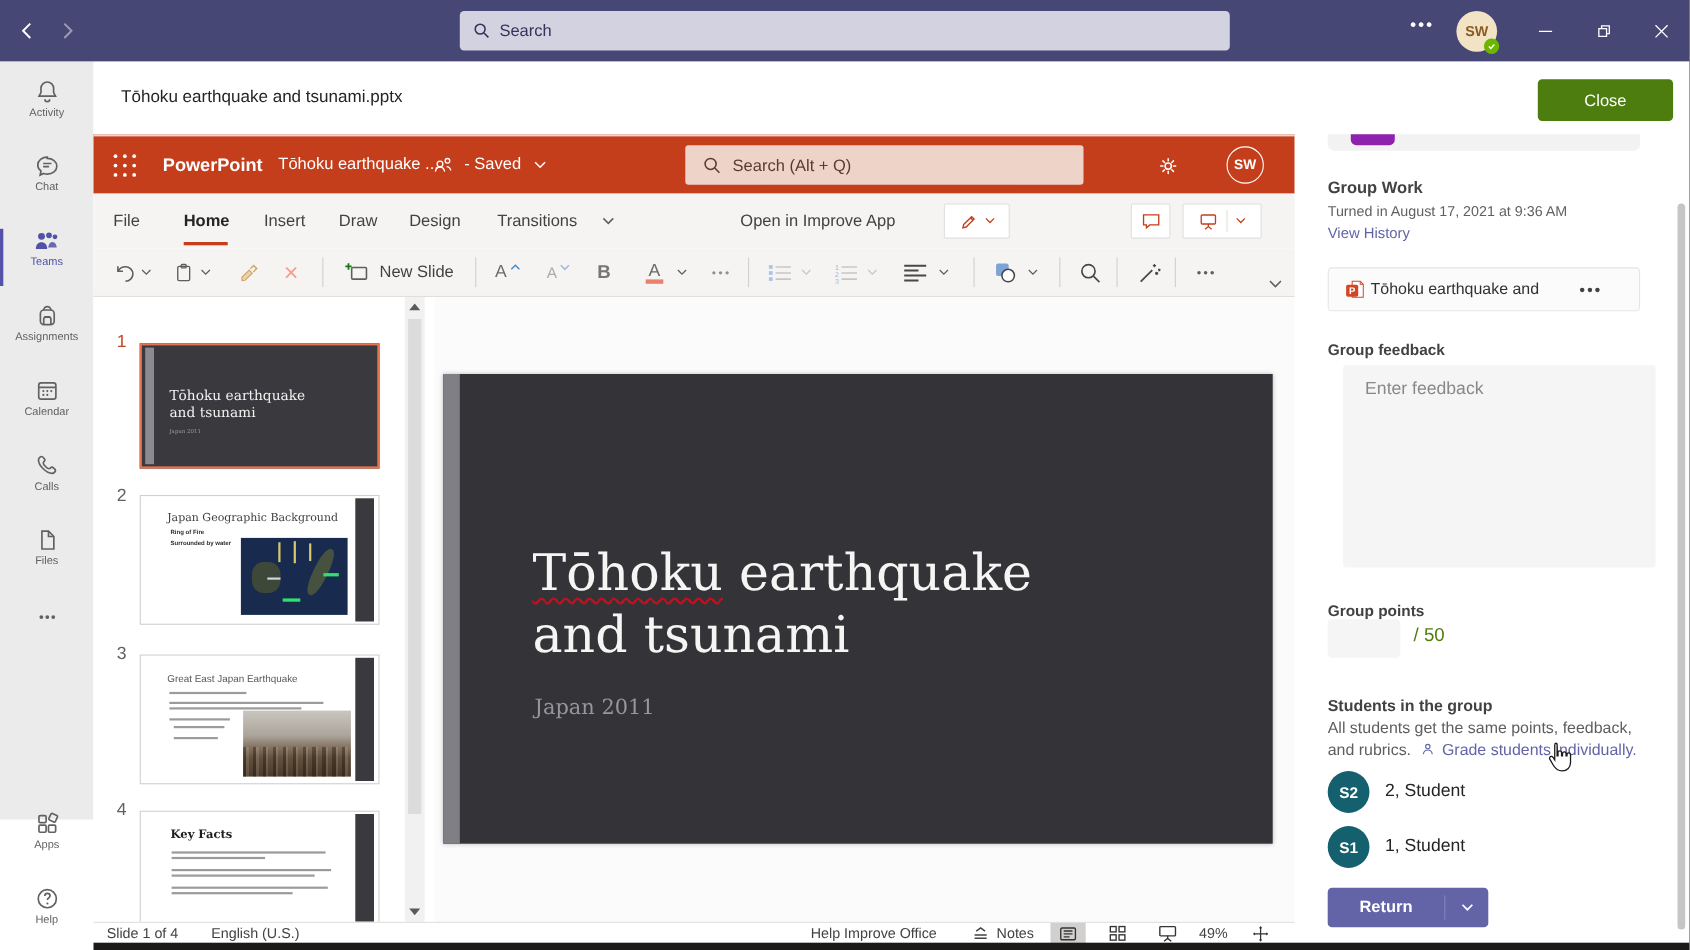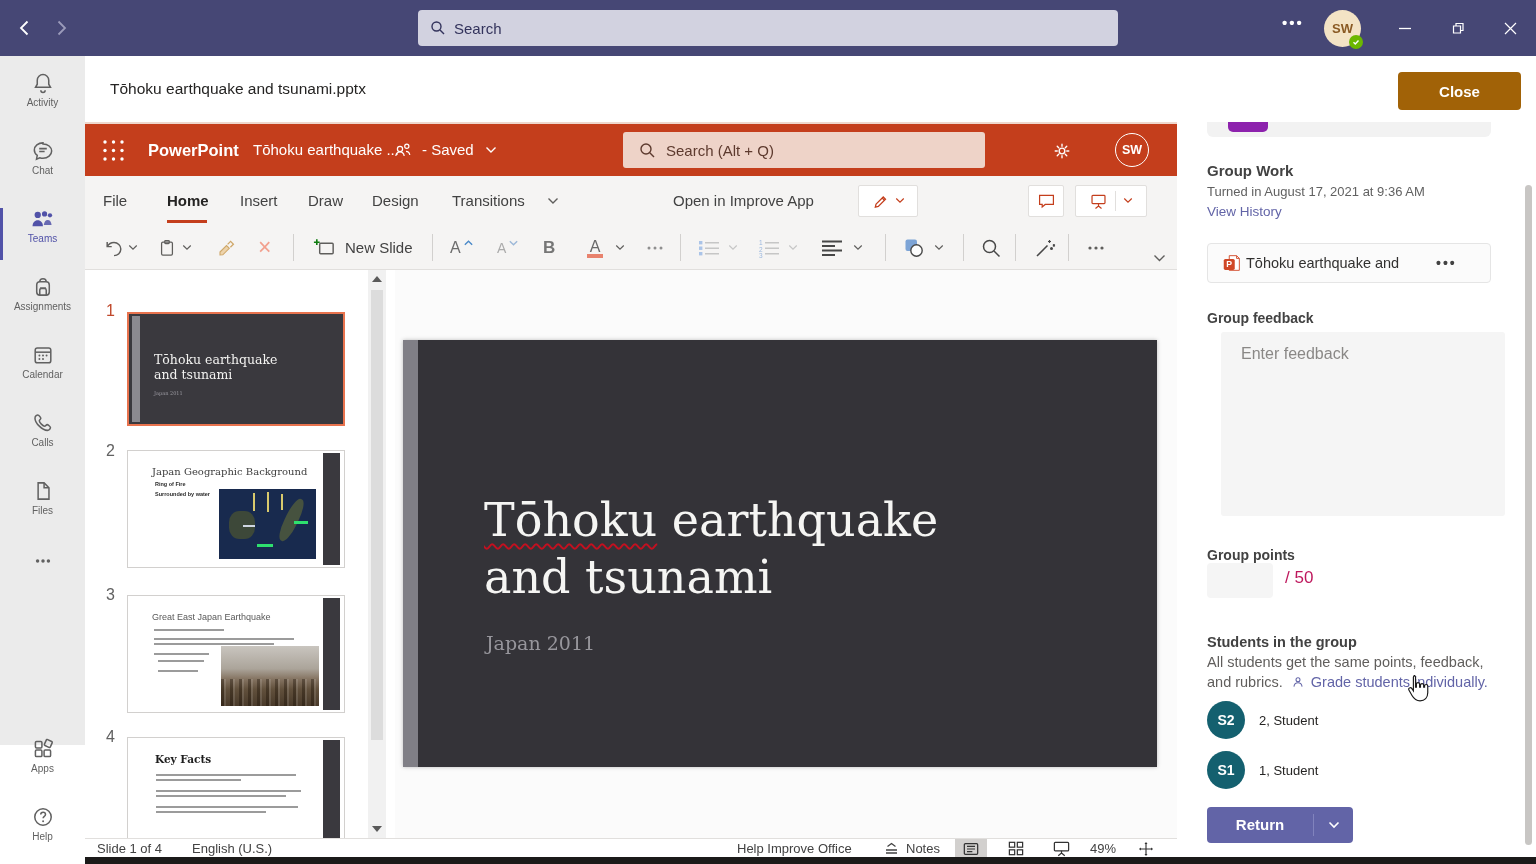--- a/index.html
+++ b/index.html
@@ -20,22 +20,22 @@
   
   .rail{position:absolute;left:0;top:56px;width:85px;height:689px;background:#ebebeb;}
   .rit{position:absolute;left:0;width:85px;height:62px;text-align:center;color:#616161;}
   .rit .lb{font-size:10px;margin-top:1px;}
   .rit svg{margin:0 auto;}
   .rit.active{color:#5152a8;}
   .railind{position:absolute;left:0;width:3px;height:52px;background:#5152a8;}
   
   .dochdr{position:absolute;left:85px;top:56px;width:1451px;height:66px;background:#fff;}
   .doctitle{position:absolute;left:25px;top:0;height:66px;line-height:66px;font-size:15.5px;color:#252423;}
-  .closebtn{position:absolute;right:15px;top:16px;width:123px;height:38px;background:#a16207;color:#fff;
-            border:none;border-radius:4px;font-size:15px;font-weight:bold;font-family:inherit;}
+  .closebtn{position:absolute;right:15px;top:16px;width:123px;height:38px;background:#4d7c0f;color:#fff;
+            border:none;border-radius:4px;font-size:15px;font-weight:normal;font-family:inherit;}
   
   .ppt{position:absolute;left:85px;top:122px;width:1092px;height:736px;background:#fff;}
   .phdr{position:absolute;left:0;top:0;width:1092px;height:54px;background:#c43e1c;border-top:2px solid #eed7cd;box-sizing:border-box;}
   .pname{position:absolute;left:63px;top:0;height:52px;line-height:52px;color:#fff;font-size:16.5px;font-weight:bold;}
   .pdoct{position:absolute;left:168px;top:0;height:52px;line-height:52px;color:#fff;font-size:15px;}
   .psaved{position:absolute;left:337px;top:0;height:52px;line-height:52px;color:#fff;font-size:15px;}
   .psearch{position:absolute;left:538px;top:8px;width:362px;height:36px;background:#eed3c8;border-radius:3px;
            display:flex;align-items:center;color:#5d3a2e;font-size:15px;}
   .pavatar{position:absolute;left:1030px;top:9px;width:34px;height:34px;border-radius:50%;border:1.5px solid #fff;
            box-sizing:border-box;color:#fff;font-size:12.5px;font-weight:bold;display:flex;align-items:center;justify-content:center;}
@@ -101,27 +101,27 @@
   .pcard{position:absolute;left:30px;top:121px;width:284px;height:40px;background:#fbfbfb;border:1px solid #e5e5e5;
          border-radius:4px;box-sizing:border-box;display:flex;align-items:center;}
   .pcard .nm{margin-left:3px;font-size:14.5px;color:#323130;white-space:nowrap;overflow:hidden;width:190px;}
   .dots3{letter-spacing:2px;color:#424242;font-weight:bold;font-size:14px;}
   .plabel{position:absolute;left:30px;font-size:14px;font-weight:bold;color:#424242;}
   .pfeed{position:absolute;left:44px;top:210px;width:284px;height:184px;background:#f5f5f5;border:none;border-radius:3px;
          box-sizing:border-box;padding:13px 20px;font-family:inherit;font-size:16px;color:#323130;resize:none;}
   .pfeed::placeholder{color:#8a8886;}
   .ppoints{position:absolute;left:30px;top:441px;width:66px;height:35px;background:#f5f5f5;border:none;border-radius:4px;
            box-sizing:border-box;font-family:inherit;font-size:15px;padding:0 8px;}
-  .pmax{position:absolute;left:108px;top:446px;font-size:17px;color:#be185d;}
+  .pmax{position:absolute;left:108px;top:446px;font-size:17px;color:#4d7c0f;}
   .pnote{position:absolute;left:30px;top:531px;width:300px;font-size:14.5px;line-height:19.5px;color:#605e5c;}
   .pnote .gl{color:#6264a7;}
   .srow{position:absolute;left:30px;height:38px;display:flex;align-items:center;}
   .sav{width:38px;height:38px;border-radius:50%;background:#14606f;color:#fff;font-size:14px;font-weight:bold;
        display:flex;align-items:center;justify-content:center;}
-  .snm{margin-left:14px;font-size:13px;color:#252423;}
+  .snm{margin-left:14px;font-size:16px;color:#252423;}
   .retbtn{position:absolute;left:30px;top:685px;width:146px;height:36px;background:#6264a7;border-radius:4px;display:flex;}
   .retmain{width:106px;height:36px;line-height:36px;text-align:center;color:#fff;font-size:15px;font-weight:bold;
            border-right:1px solid #7o;}
   .retdivider{width:1px;height:22px;background:#8183bd;margin-top:7px;}
   .retchev{flex:1;display:flex;align-items:center;justify-content:center;}
   .pscroll{position:absolute;right:4px;top:63px;width:7px;height:660px;background:#c8c6c4;border-radius:4px;}
   .strip{position:absolute;left:85px;top:857px;width:1451px;height:7px;background:#1b1a19;}
   .cursor{position:absolute;left:1405px;top:674px;width:26px;height:30px;z-index:50;}
 </style>
 </head>

